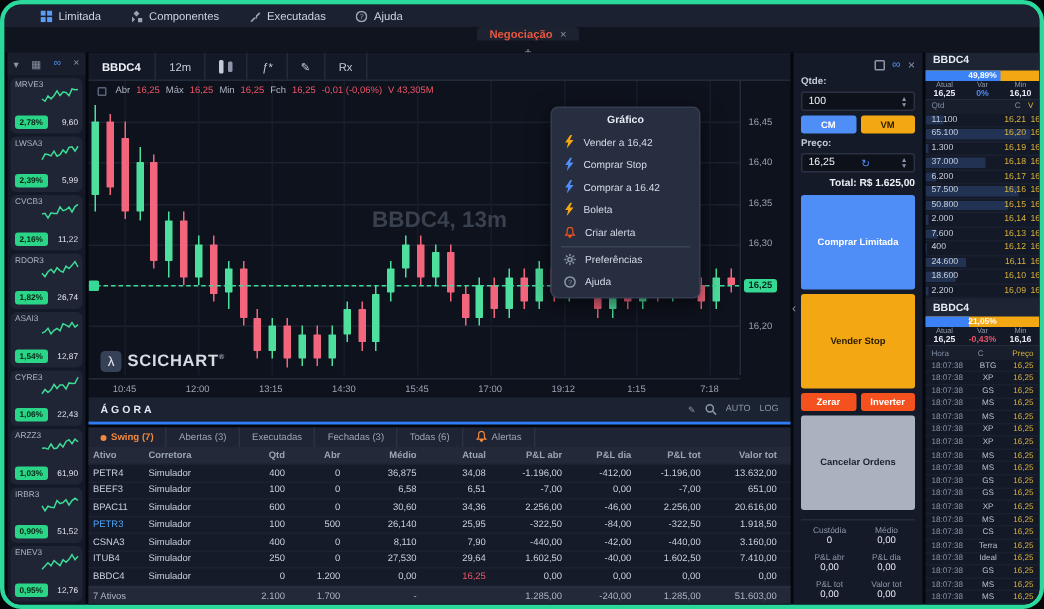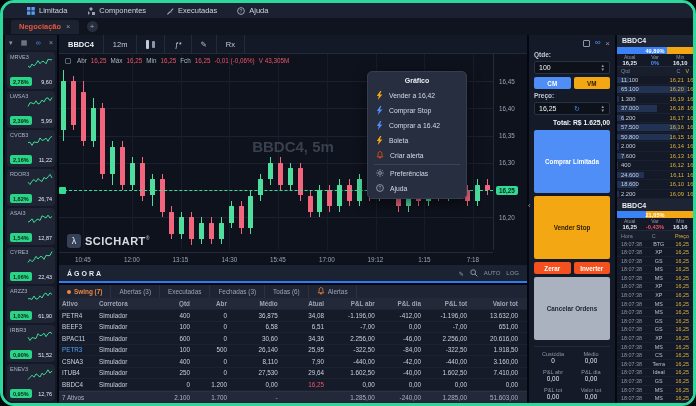--- a/index.html
+++ b/index.html
@@ -4,21 +4,21 @@
 <style>
   html,body{margin:0;padding:0;background:#04060a;font-family:"Liberation Sans",sans-serif;}
   *{box-sizing:border-box;}
   .window{position:relative;width:696px;height:406px;border:3px solid #2bd99c;border-radius:14px;
     overflow:hidden;background:#0b0f18;color:#cfd6e4;}
   
   .menubar{height:15px;background:#1b2130;display:flex;align-items:center;gap:20px;padding-left:24px;font-size:7.5px;}
   .mi{display:flex;align-items:center;gap:4px;color:#cdd4e2;cursor:default;}
   .mi svg{display:block;}
   
-  .tabbar{height:17px;background:#10141f;display:flex;align-items:center;padding-left:8px;gap:8px;}
+  .tabbar{height:17px;background:#10141f;display:flex;align-items:center;padding-left:8px;gap:8px;flex-direction:column;}
   .tab{height:14px;display:flex;align-items:center;gap:5px;background:#1c2230;border-radius:3px 3px 0 0;
     padding:0 8px;font-size:7.5px;color:#e8573f;font-weight:bold;}
   .tab .x{color:#8d96a8;font-weight:normal;}
   .plusbtn{width:11px;height:11px;border-radius:50%;background:#262d3d;color:#9aa3b5;font-size:8px;
     display:flex;align-items:center;justify-content:center;line-height:0;}
   
   .workspace{position:absolute;top:32px;bottom:0;left:0;right:0;display:flex;gap:2px;background:#04070d;padding-left:2px;}
   .panel{background:#141927;}
   
   .watchlist{width:52px;display:flex;flex-direction:column;}
@@ -368,21 +368,21 @@
             <div class="xlab" style="left: 72.8px;">12:00</div>
             <div class="xlab" style="left: 121.5px;">13:15</div>
             <div class="xlab" style="left: 170.3px;">14:30</div>
             <div class="xlab" style="left: 219px;">15:45</div>
             <div class="xlab" style="left: 267.8px;">17:00</div>
             <div class="xlab" style="left: 316.5px;">19:12</div>
             <div class="xlab" style="left: 365.3px;">1:15</div>
             <div class="xlab" style="left: 414px;">7:18</div>
           </div>
 
-        <div class="watermark">BBDC4, 5m</div>
+        <div class="watermark">BBDC4, 13m</div>
 
         <div class="scichart">
           <div class="lg">λ</div>
           <div class="tx"><span>SCICHART</span><span class="r">®</span></div>
         </div>
 
         <div class="ctx">
           <div class="ctx-title">Gráfico</div>
           <div id="ctxitems">
               <div class="ctx-item">

